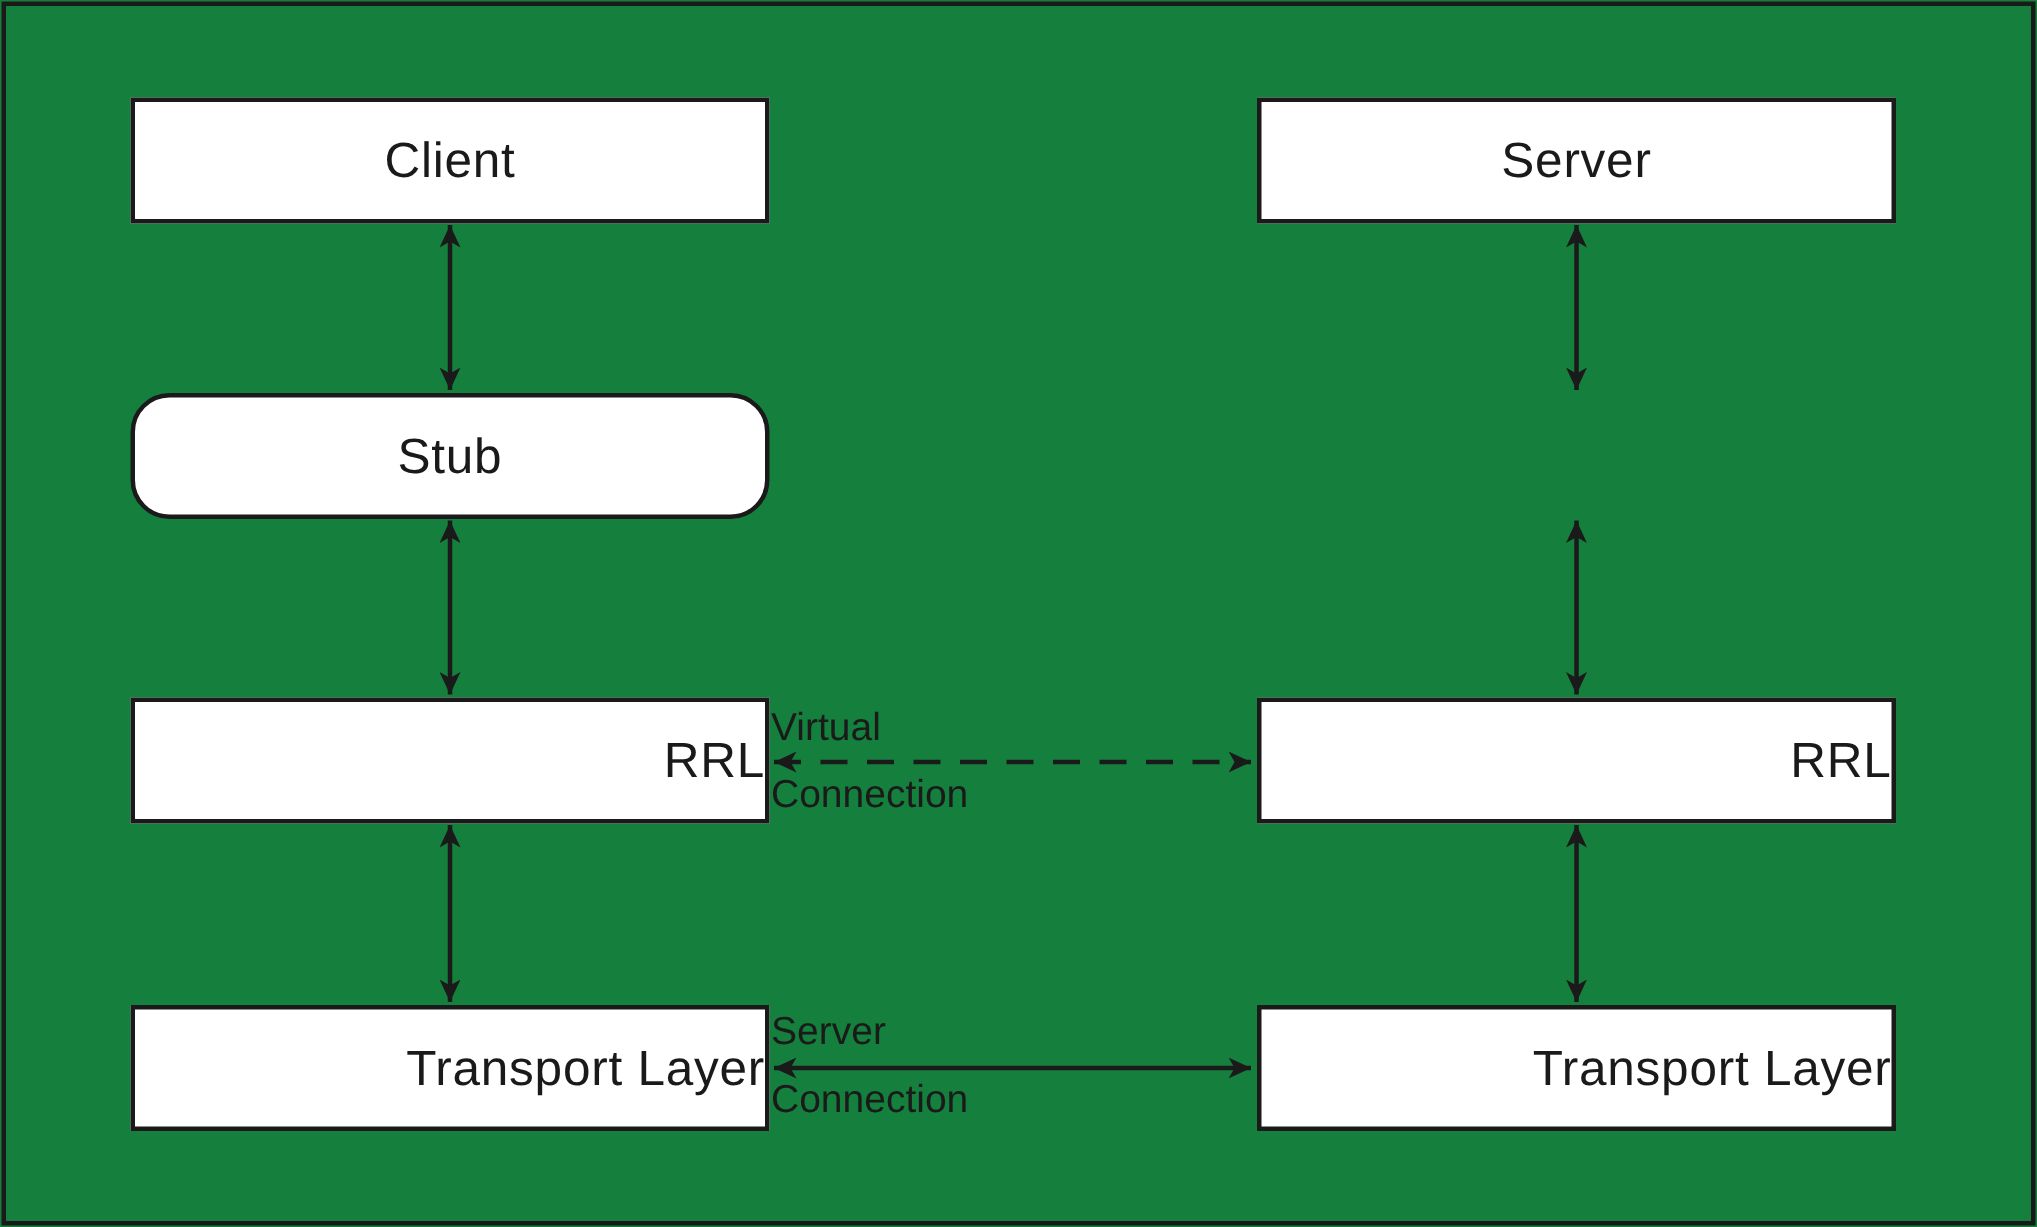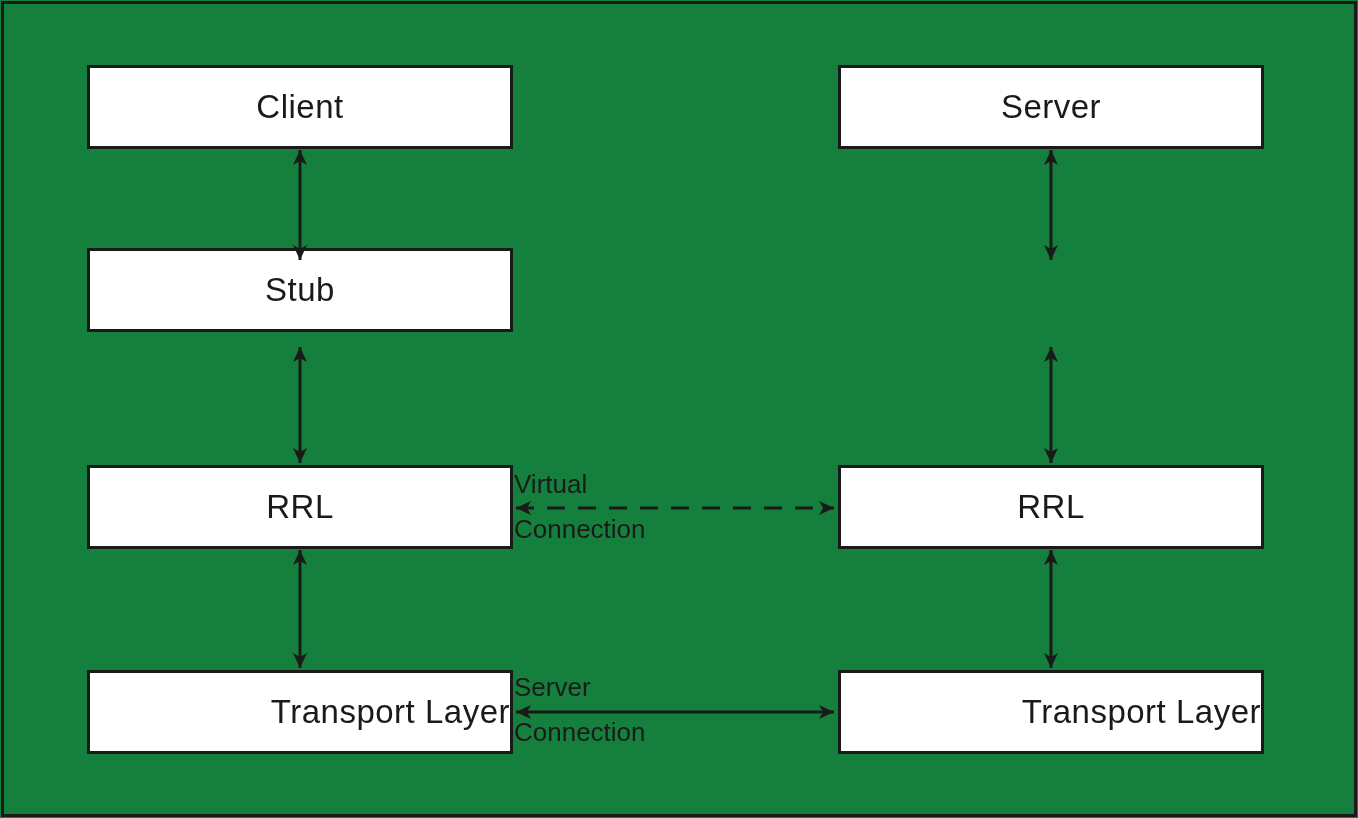--- a/index.html
+++ b/index.html
@@ -31,22 +31,22 @@
     display: flex;
     align-items: center;
     justify-content: center;
     font-size: 33px;
     color: #1a1a1a;
     letter-spacing: 0.5px;
   }
   .col-left  { left: 87px; }
   .col-right { left: 838px; }
   .row-0 { top: 65px; }
-  .row-1 { top: 248px; }
-  .row-2 { top: 465px; }
+  .row-1 { top: 262px; border-radius: 26px; }
+  .row-2 { top: 465px; justify-content: flex-end; }
   .row-3 { top: 670px; justify-content: flex-end; }
   .connectors {
     position: absolute;
     left: 0; top: 0;
     width: 1358px; height: 818px;
     pointer-events: none;
   }
   .conn-label {
     position: absolute;
     left: 514px;

